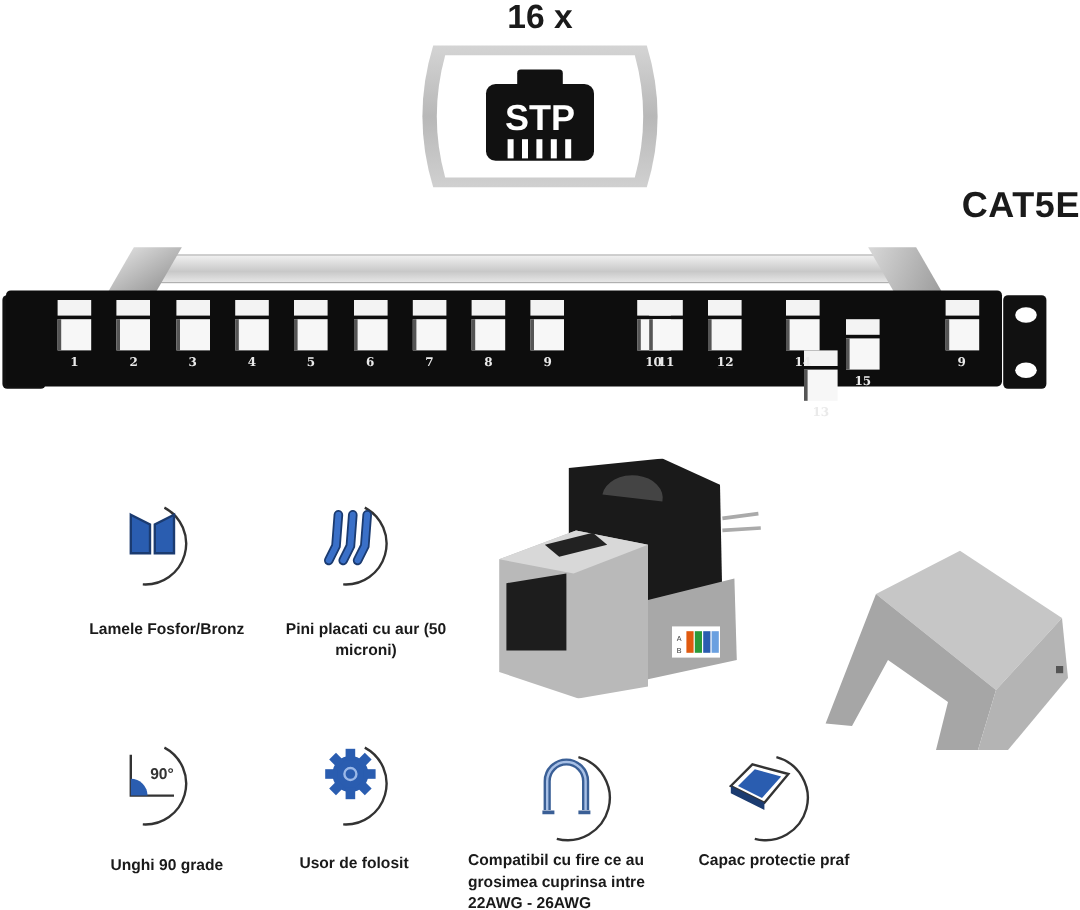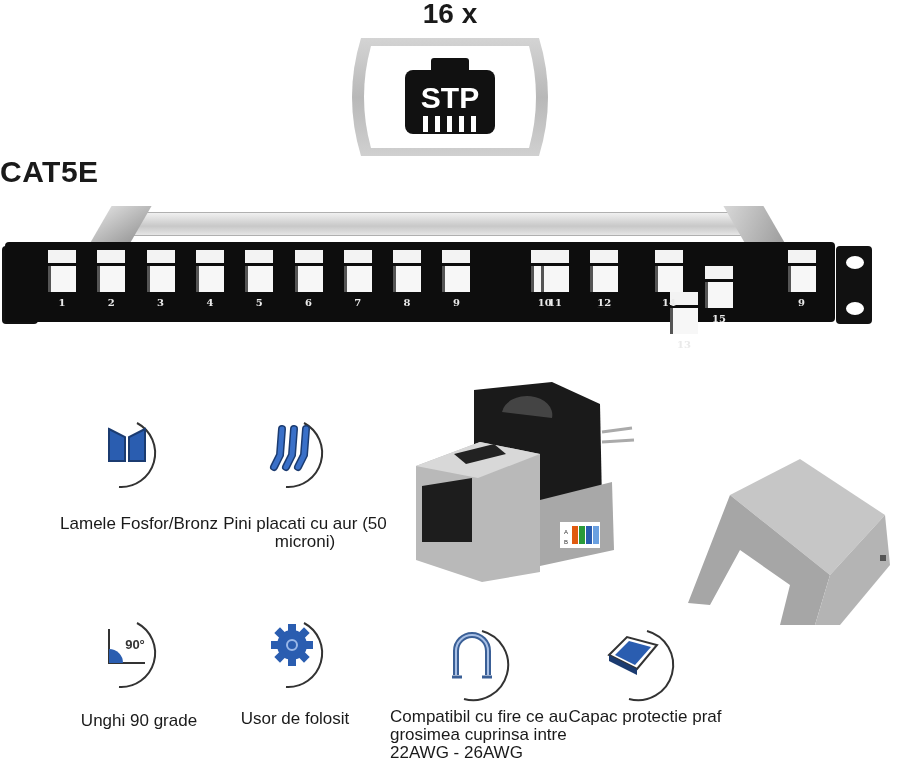--- a/index.html
+++ b/index.html
@@ -1,21 +1,21 @@
 <!DOCTYPE html>
 <html><head>
 <meta charset="utf-8">
 <style>
   html, body { margin:0; padding:0; }
   body { width:900px; height:758px; background:#ffffff; position:relative; overflow:hidden;
          font-family:"Liberation Sans", sans-serif; color:#1a1a1a; }
   .abs { position:absolute; }
   .hdr-count { left:0; width:900px; top:-2px; text-align:center; font-weight:bold; font-size:28px; }
   .badge { left:343px; top:36px; width:214px; height:122px; }
-  .cat { left:0; width:900px; top:155px; text-align:left; font-weight:bold; font-size:30px; letter-spacing:0.5px; }
+  .cat { left:0; width:900px; top:155px; text-align:right; font-weight:bold; font-size:30px; letter-spacing:0.5px; }
 
   
   .panel-wrap { left:0; top:200px; width:900px; height:135px; }
   .rail { position:absolute; left:120px; top:12px; width:640px; height:22px;
           background:linear-gradient(#f0f0f0,#c8c8c8 60%,#e6e6e6); border:1px solid #b0b0b0; }
   .bracket-l { position:absolute; left:100px; top:6px; width:40px; height:40px;
           background:linear-gradient(135deg,#d8d8d8,#9a9a9a); transform:skewX(-30deg); }
   .bracket-r { position:absolute; left:735px; top:6px; width:40px; height:40px;
           background:linear-gradient(135deg,#d8d8d8,#9a9a9a); transform:skewX(30deg); }
   .face { position:absolute; left:5px; top:42px; width:830px; height:80px; background:#0d0d0d;
@@ -23,21 +23,21 @@
   .ear-l { position:absolute; left:2px; top:46px; width:36px; height:78px; background:#111; border-radius:4px; }
   .ear-r { position:absolute; left:836px; top:46px; width:36px; height:78px; background:#111; border-radius:4px; }
   .hole { position:absolute; width:18px; height:13px; background:#fff; border-radius:50%; }
   .ports { position:absolute; left:40px; top:50px; width:785px; height:70px; }
   .port { position:absolute; top:0; width:28px; }
   .port .t { height:13px; background:#f3f3f3; margin-bottom:3px; }
   .port .b { height:26px; background:#f7f7f7; border-left:3px solid #555; }
   .port .n { color:#eaeaea; font-family:"DejaVu Serif", serif; font-size:10px; font-weight:bold; text-align:center; margin-top:5px; }
 
   
-  .feat { position:absolute; width:170px; text-align:center; font-weight:normal; font-size:17px; line-height:18px; }
+  .feat { position:absolute; width:170px; text-align:center; font-weight:bold; font-size:13px; line-height:18px; }
   .ico { position:absolute; width:80px; height:80px; }
 
   .jack { left:402px; top:382px; width:240px; height:200px; }
   .cover { left:670px; top:455px; width:225px; height:170px; }
 </style>
 </head>
 <body>
 
 <div class="abs hdr-count">16 x</div>
 

